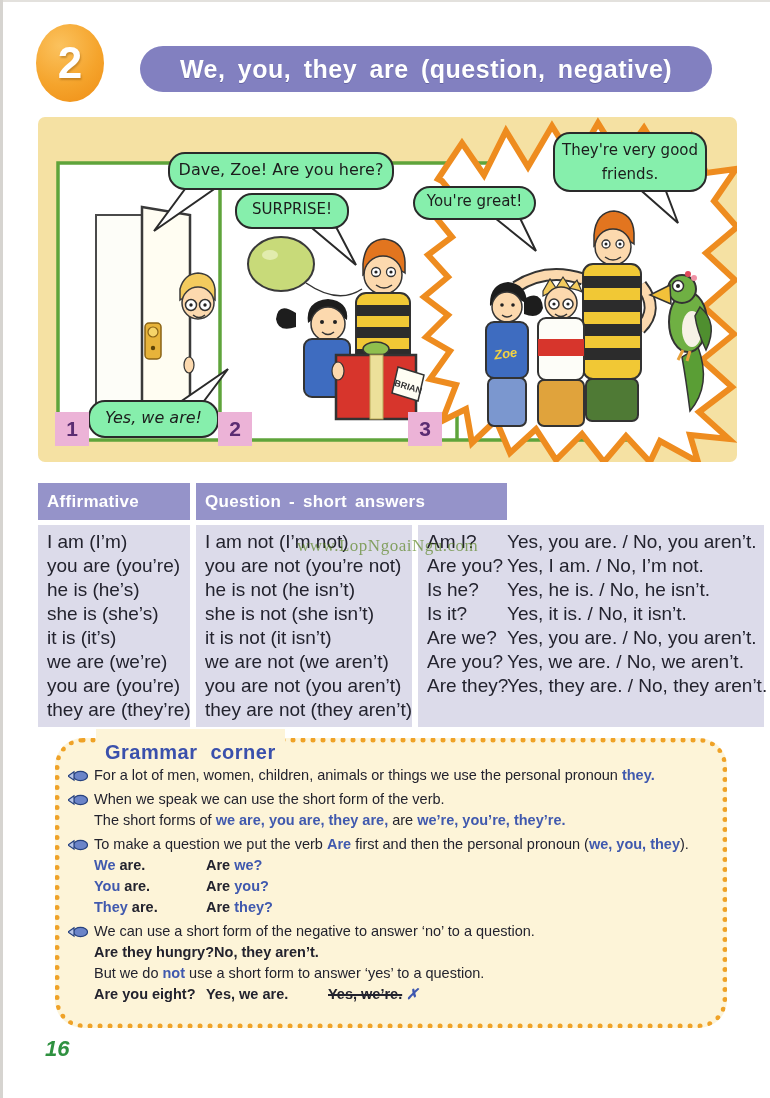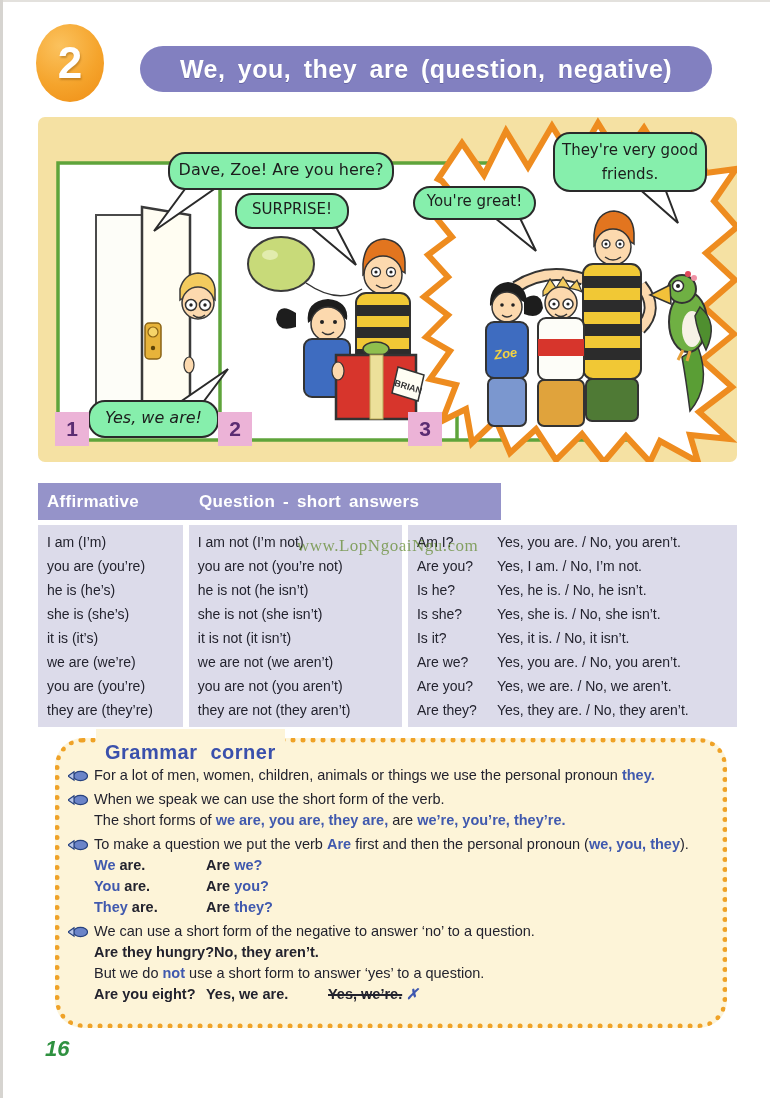--- a/index.html
+++ b/index.html
@@ -34,28 +34,28 @@
     text-align:center;white-space:nowrap;z-index:5;
   }
   .bubble.multi{white-space:normal;line-height:24px;padding-top:4px;}
   .panel-badge{
     position:absolute;width:34px;height:34px;background:#ecb3d7;
     color:#5b2d72;font-size:21px;font-weight:bold;text-align:center;line-height:34px;
     z-index:6;
   }
   
   .gtable{position:absolute;left:38px;top:483px;width:699px;}
-  .thead{display:flex;}
+  .thead{display:flex;gap:6px;}
   .th{
     height:37px;background:#9593c9;color:#ffffff;font-weight:bold;font-size:17px;
     line-height:37px;padding-left:9px;box-sizing:border-box;letter-spacing:.3px;word-spacing:3px;
   }
   .th1{width:152px;} .th2{width:224px;} .th3{width:311px;}
   .tbody{display:flex;gap:6px;margin-top:5px;}
-  .tcol{background:#dcdbea;padding:5px 0 5px 9px;box-sizing:border-box;font-size:14px;}
+  .tcol{background:#dcdbea;padding:5px 0 5px 9px;box-sizing:border-box;font-size:19px;}
   .tc1{width:152px;} .tc2{width:224px;} .tc3{width:346px;}
   .trow{height:24px;line-height:24px;white-space:nowrap;}
   .tc3 .trow{display:flex;}
   .tc3 .q{display:inline-block;width:80px;flex:none;}
   .tc3 .a{flex:1;}
   .watermark{
     position:absolute;left:297px;top:536px;font-family:"Liberation Serif",serif;
     font-size:17px;color:#4d7c0f;opacity:.62;z-index:8;letter-spacing:.5px;
   }
   
@@ -251,24 +251,20 @@
           </div>
           <div class="trow">
             <span class="q">Are you?</span>
             <span class="a">Yes, I am. / No, I’m not.</span>
           </div>
           <div class="trow">
             <span class="q">Is he?</span>
             <span class="a">Yes, he is. / No, he isn’t.</span>
           </div>
           <div class="trow">
-            <span class="q">Is she?</span>
-            <span class="a">Yes, she is. / No, she isn’t.</span>
-          </div>
-          <div class="trow">
             <span class="q">Is it?</span>
             <span class="a">Yes, it is. / No, it isn’t.</span>
           </div>
           <div class="trow">
             <span class="q">Are we?</span>
             <span class="a">Yes, you are. / No, you aren’t.</span>
           </div>
           <div class="trow">
             <span class="q">Are you?</span>
             <span class="a">Yes, we are. / No, we aren’t.</span>

